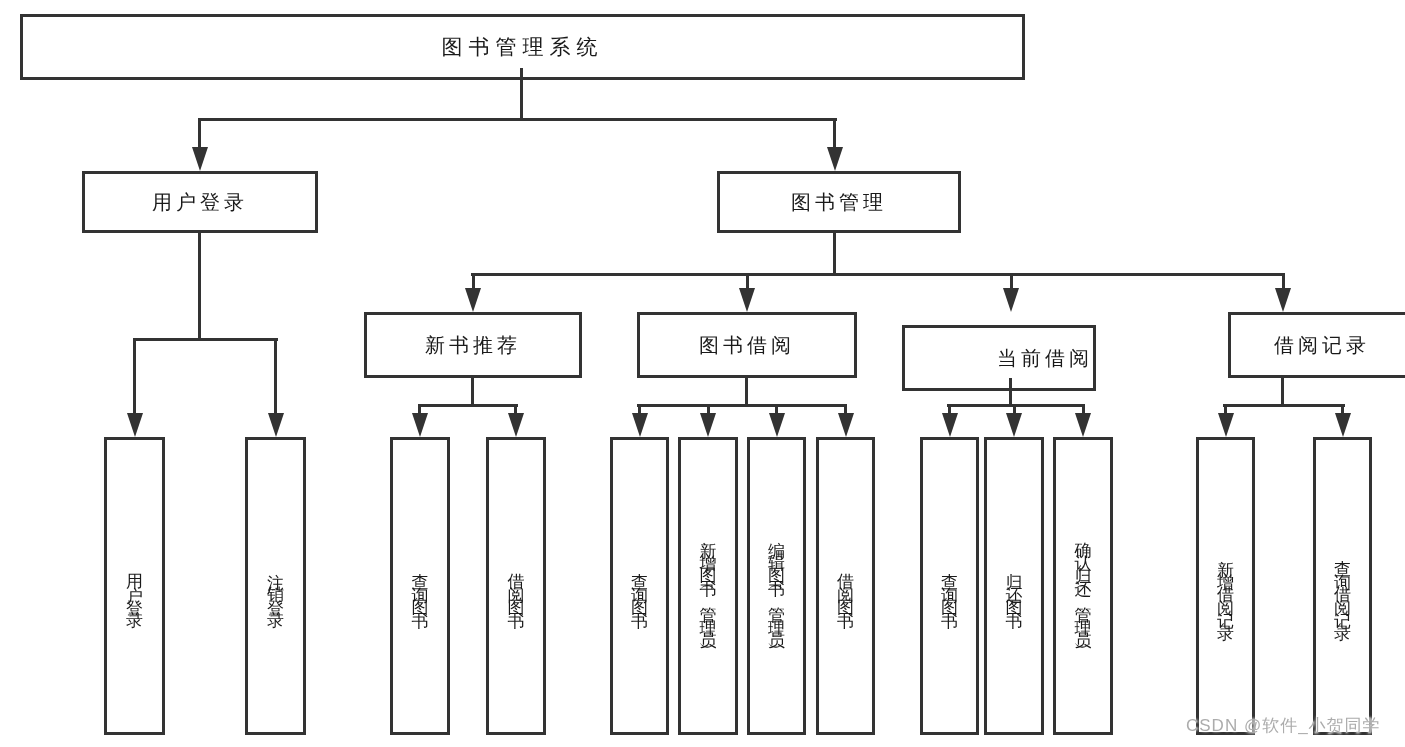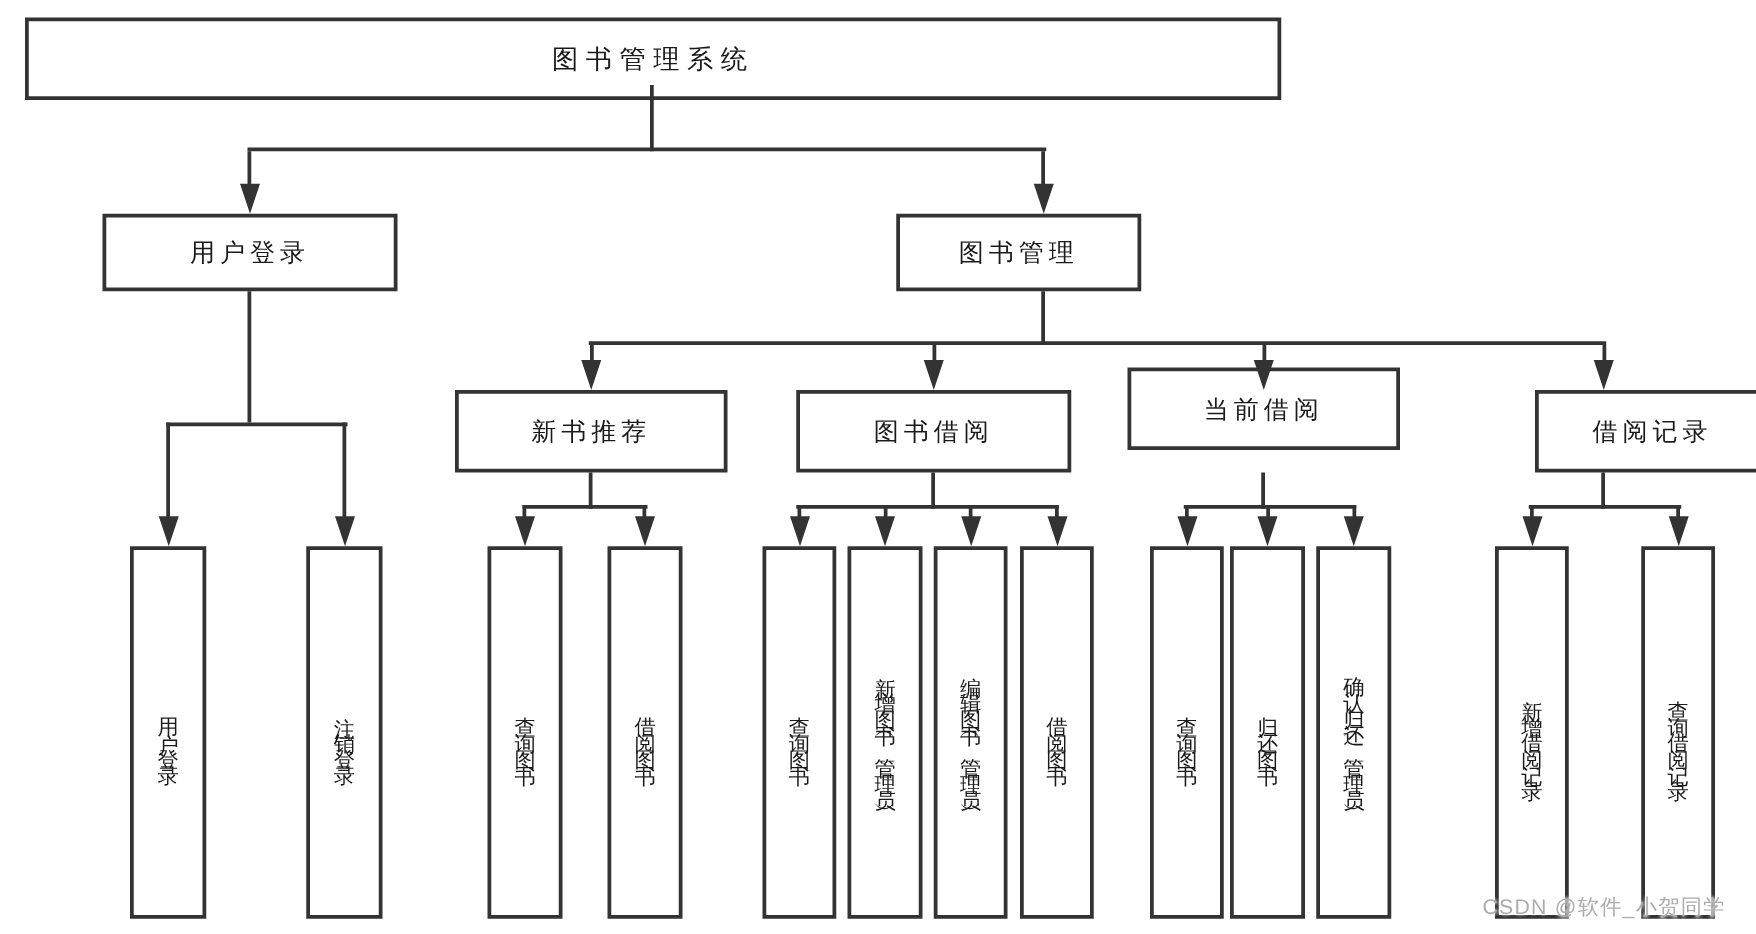--- a/index.html
+++ b/index.html
@@ -38,33 +38,33 @@
 <div class="canvas">
 
   <div class="node node-h node-root" style="left:20px; top:14px; width:1005px; height:66px;">
     <span>图书管理系统</span>
   </div>
 
   <div class="node node-h" style="left:82px; top:171px; width:236px; height:62px;">
     <span>用户登录</span>
   </div>
 
-  <div class="node node-h" style="left:717px; top:171px; width:196px; height:62px;">
+  <div class="node node-h" style="left:717px; top:171px; width:244px; height:62px;">
     <span>图书管理</span>
   </div>
 
   <div class="node node-h" style="left:364px; top:312px; width:218px; height:66px;">
     <span>新书推荐</span>
   </div>
 
   <div class="node node-h" style="left:637px; top:312px; width:220px; height:66px;align-items:center;">
     <span>图书借阅</span>
   </div>
 
-  <div class="node node-h" style="left:902px; top:294px; width:218px; height:66px;">
+  <div class="node node-h" style="left:902px; top:325px; width:194px; height:66px;justify-content:flex-end;">
     <span>当前借阅</span>
   </div>
 
   <div class="node node-h" style="left:1228px; top:312px; width:188px; height:66px;text-align:right;">
     <span>借阅记录</span>
   </div>
 
   <div class="node leaf" style="left:104px; top:437px; width:61px; height:298px;">
     <span>用户登录</span>
   </div>

